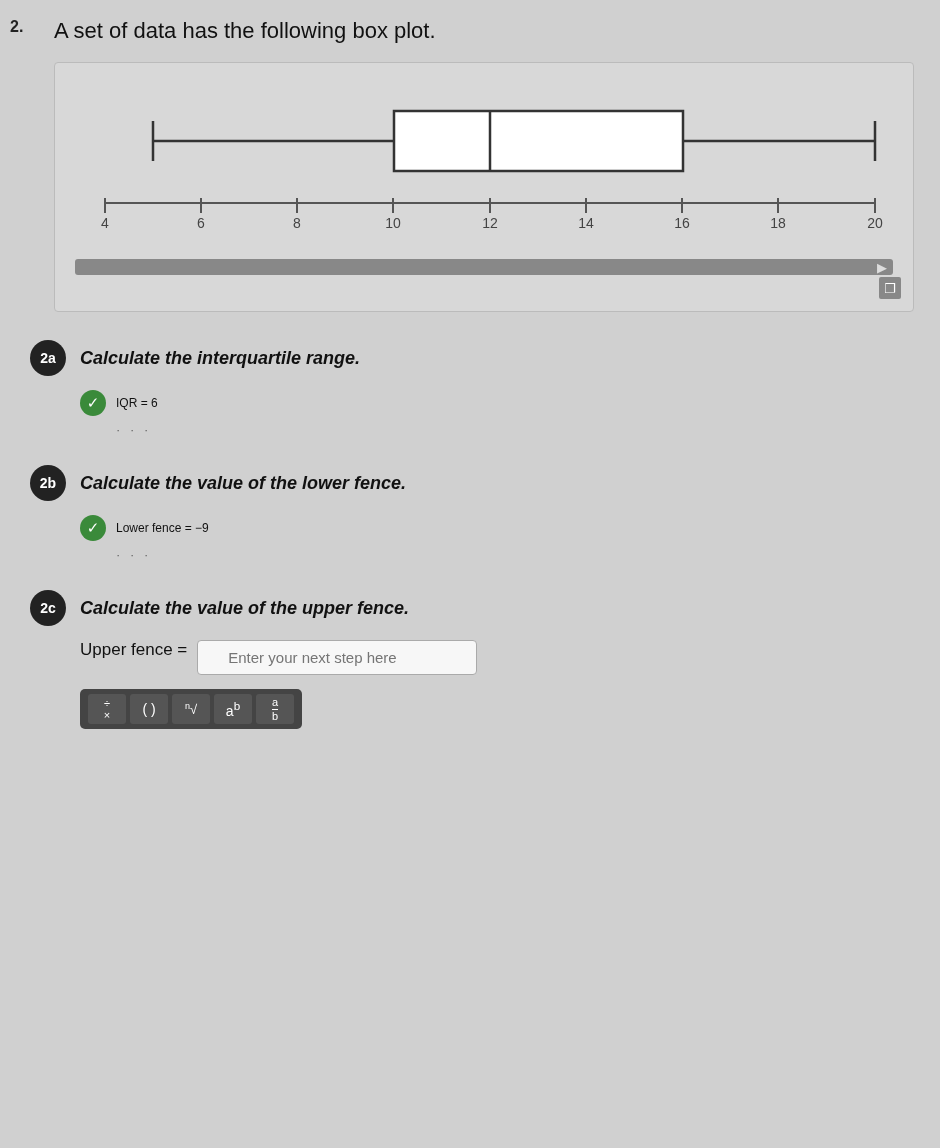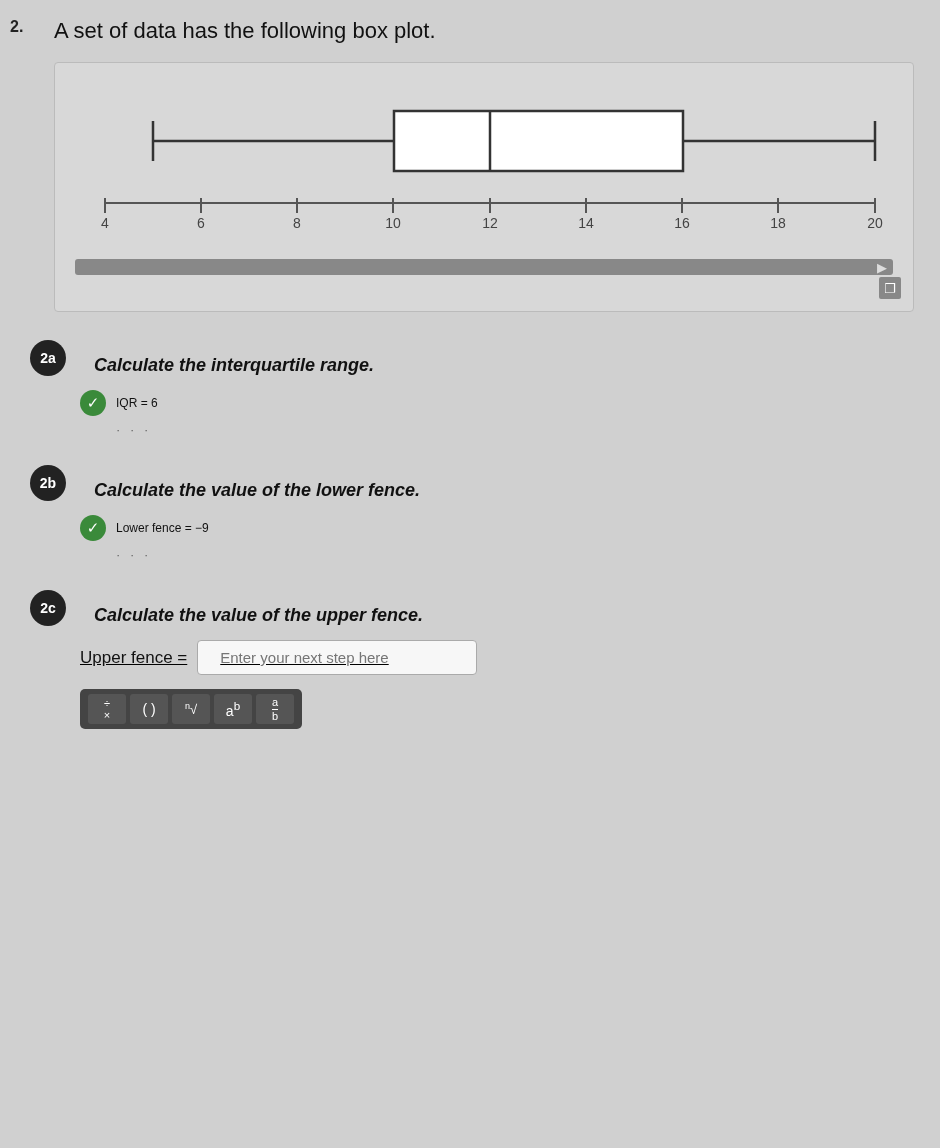--- a/index.html
+++ b/index.html
@@ -73,22 +73,22 @@
     }
 
     
     .sub-section {
       margin-top: 28px;
       margin-left: 0;
     }
 
     .sub-header {
       display: flex;
-      align-items: flex-end;
-      gap: 28px;
+      align-items: center;
+      gap: 14px;
       margin-bottom: 14px;
     }
 
     .sub-badge {
       background: #222;
       color: #fff;
       border-radius: 50px;
       width: 36px;
       height: 36px;
       display: flex;
@@ -136,37 +136,36 @@
       margin-left: 86px;
       color: #666;
       font-size: 13px;
       letter-spacing: 3px;
       margin-bottom: 4px;
     }
 
     
     .input-row {
       display: flex;
-      align-items: center;
+      align-items: flex-start;
       gap: 10px;
       margin-left: 50px;
       margin-top: 8px;
-      text-decoration: underline;
     }
 
     .input-label {
       font-size: 17px;
       color: #111;
     }
 
     .answer-input {
       border: 1.5px solid #aaa;
       background: #f7f7f7;
       border-radius: 4px;
-      padding: 8px 22px;
+      padding: 8px 30px;
       font-size: 15px;
       color: #888;
       width: 280px;
       outline: none;
     }
 
     
     .math-toolbar {
       display: flex;
       align-items: center;

